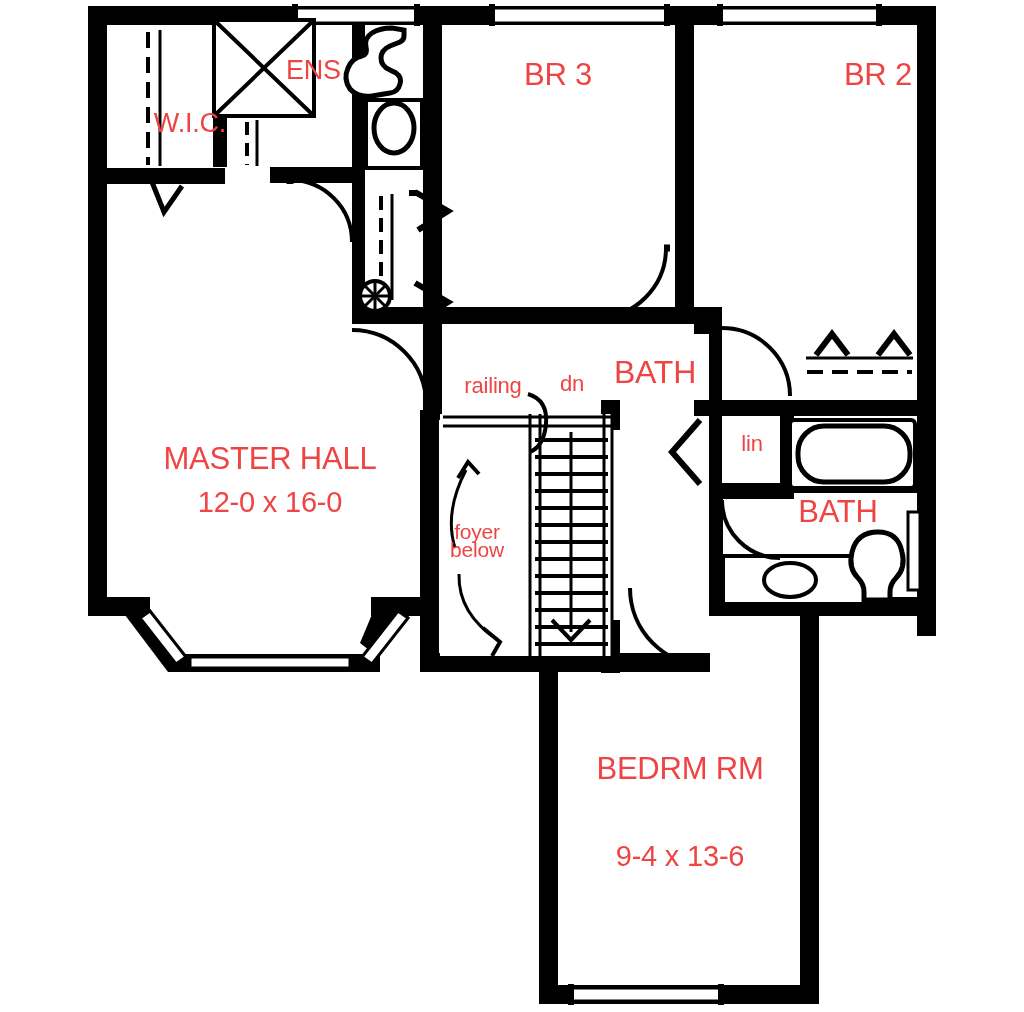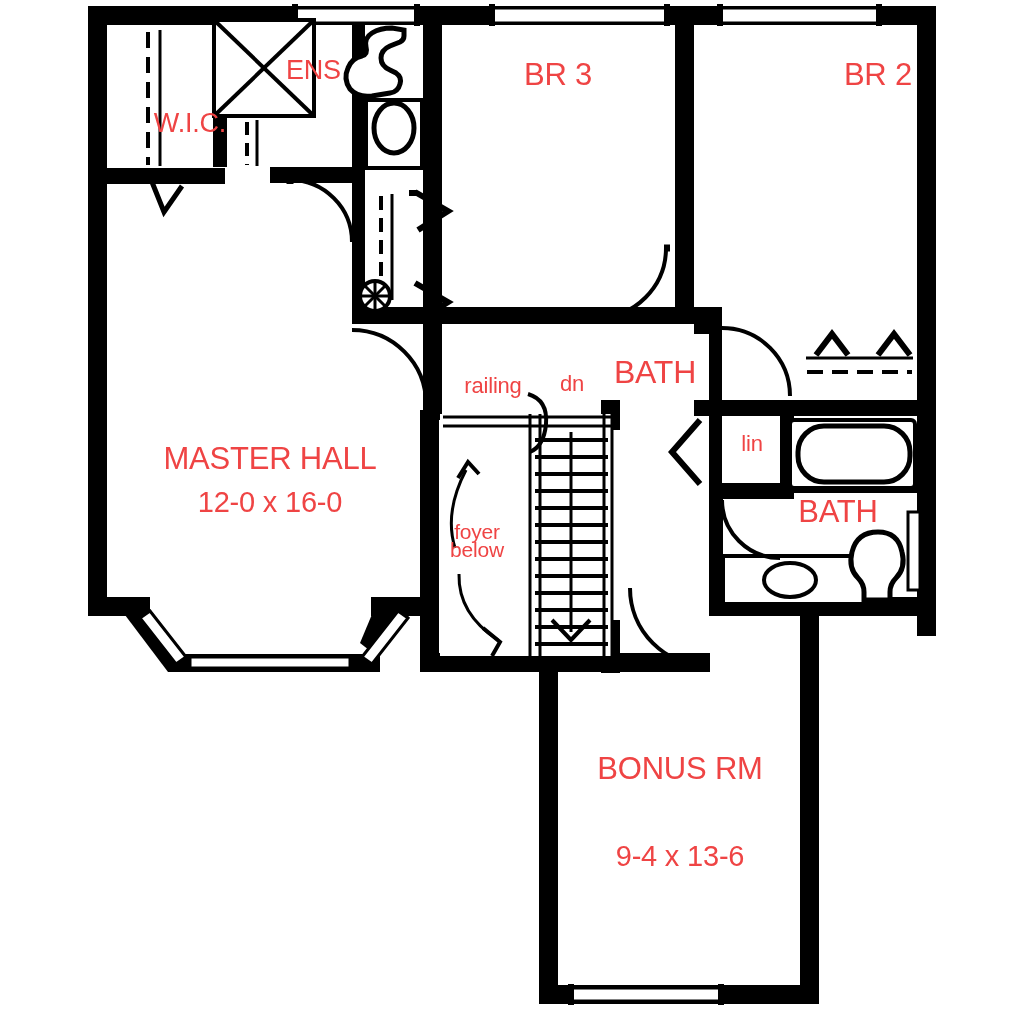--- a/index.html
+++ b/index.html
@@ -340,21 +340,21 @@
 
   <div class="room-label lbl-big" style="left:110px; top:442px; width:320px;">MASTER HALL</div>
   <div class="room-label lbl-dim" style="left:110px; top:486px; width:320px;">12-0 x 16-0</div>
 
   <div class="room-label lbl-hall" style="left:600px; top:355px; width:110px;">BATH</div>
 
   <div class="room-label lbl-big" style="left:778px; top:495px; width:120px;">BATH</div>
 
   <div class="room-label lbl-small" style="left:722px; top:432px; width:60px;">lin</div>
 
-  <div class="room-label lbl-big" style="left:560px; top:752px; width:240px;">BONUS RM</div>
+  <div class="room-label lbl-big" style="left:560px; top:752px; width:240px;">BEDRM RM</div>
   <div class="room-label lbl-dim" style="left:560px; top:840px; width:240px;">9-4 x 13-6</div>
 
   <div class="room-label lbl-small" style="left:438px; top:374px; width:110px;">railing</div>
 
   <div class="room-label lbl-small" style="left:548px; top:372px; width:48px;">dn</div>
 
   <div class="room-label lbl-tiny" style="left:432px; top:512px; width:90px;margin-top:8px;">foyer</div>
   <div class="room-label lbl-tiny" style="left:432px; top:538px; width:90px;">below</div>
 
 </div>

